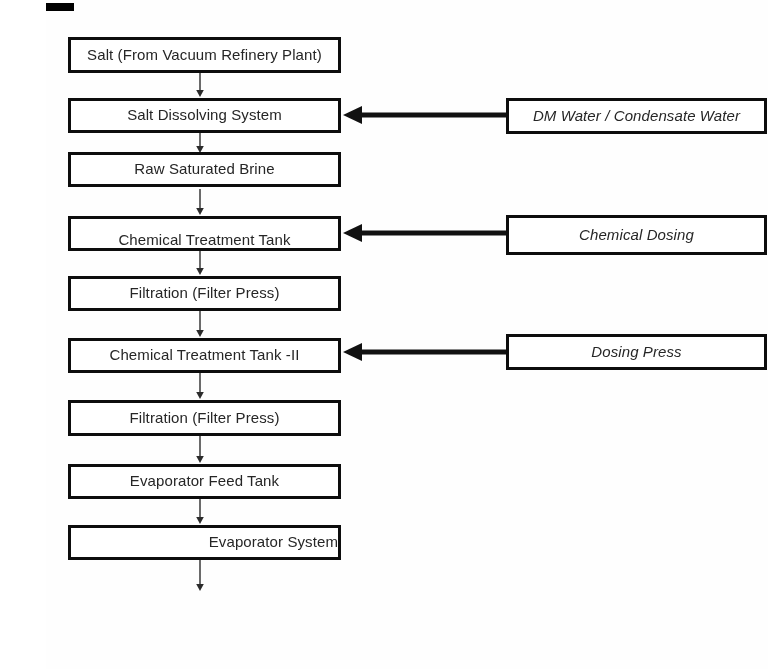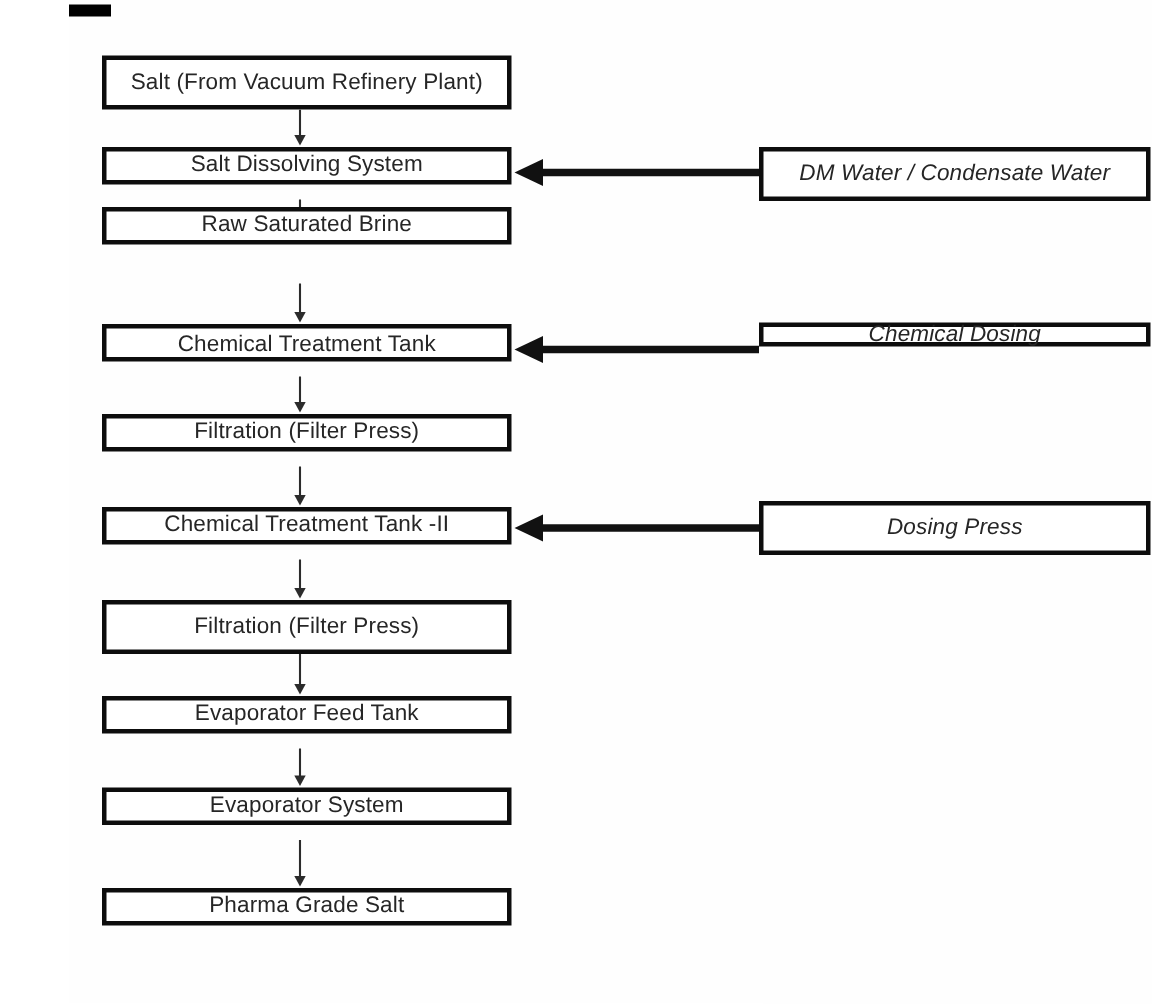--- a/index.html
+++ b/index.html
@@ -38,34 +38,34 @@
     background: #ffffff;
     display: flex;
     align-items: center;
     justify-content: center;
     text-align: center;
     font-size: 15px;
     color: #262626;
     letter-spacing: 0.1px;
     line-height: 1.1;
   }
-  .main { left: 22px; width: 273px; height: 25px; }
+  .main { left: 22px; width: 273px; height: 35px; }
   .side { left: 460px; width: 261px; height: 35px; font-style: italic; }
   .m0 { top: 37px; height: 36px; }
   .m1 { top: 98px; }
-  .m2 { top: 138px; }
+  .m2 { top: 152px; }
   .m3 { top: 216px; align-items: flex-end; }
   .m4 { top: 276px; }
   .m5 { top: 338px; }
   .m6 { top: 400px; height: 36px; }
   .m7 { top: 464px; }
-  .m8 { top: 525px; }
+  .m8 { top: 525px; justify-content: flex-end; }
   .m9 { top: 592px; }
   .r0 { top: 98px; height: 36px; }
-  .r1 { top: 215px; height: 16px; }
+  .r1 { top: 215px; height: 40px; }
   .r2 { top: 334px; height: 36px; }
 </style>
 </head>
 <body>
 
 <div class="stage">
 
   <div class="corner-artifact"></div>
 
   <svg class="connectors" width="768" height="669" viewBox="0 0 768 669" xmlns="http://www.w3.org/2000/svg">
@@ -121,23 +121,20 @@
   </div>
   <div class="box main m6">
     <span>Filtration (Filter Press)</span>
   </div>
   <div class="box main m7">
     <span>Evaporator Feed Tank</span>
   </div>
   <div class="box main m8">
     <span>Evaporator System</span>
   </div>
-  <div class="box main m9">
-    <span>Pharma Grade Salt</span>
-  </div>
 
   <div class="box side r0">
     <span>DM Water / Condensate Water</span>
   </div>
   <div class="box side r1">
     <span>Chemical Dosing</span>
   </div>
   <div class="box side r2">
     <span>Dosing Press</span>
   </div>

